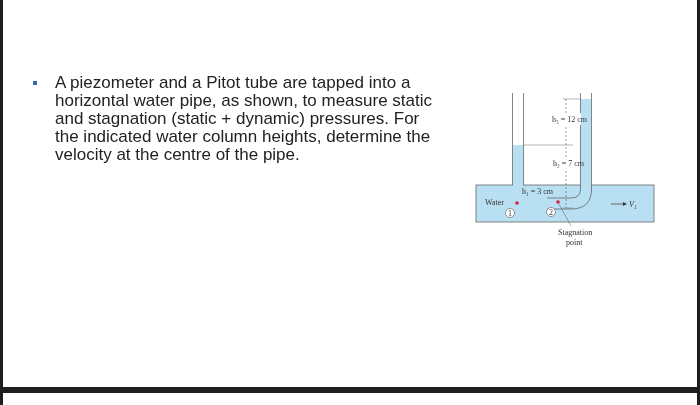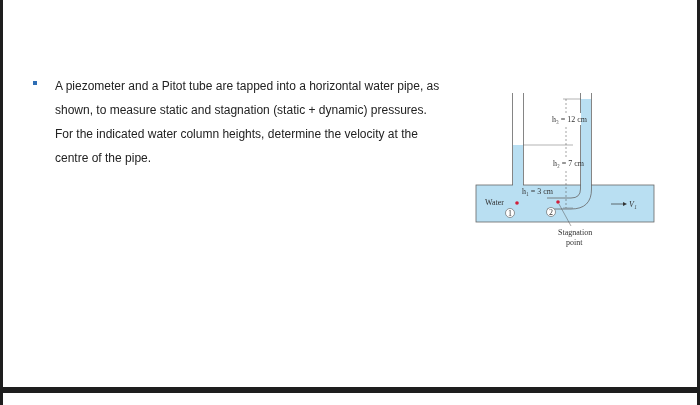--- a/index.html
+++ b/index.html
@@ -17,21 +17,21 @@
       background: #ffffff;
     }
     .bullet-row {
       position: absolute; left: 30px; top: 74px; width: 410px;
       display: flex; align-items: flex-start;
     }
     .bullet {
       width: 4px; height: 4px; background: #2e6db4; margin-top: 7px; margin-right: 18px; flex: none;
     }
     .body-text {
-      font-size: 12px; line-height: 24px; color: #222;
+      font-size: 17px; line-height: 18px; color: #222;
     }
     .diagram { position: absolute; left: 470px; top: 85px; width: 190px; height: 180px; }
     .dlabel { font-family: "Liberation Serif", serif; font-size: 8px; fill: #333; }
   </style>
 </head>
 <body>
 
 <div class="slide">
   <div class="bullet-row">
     <span class="bullet"></span>

